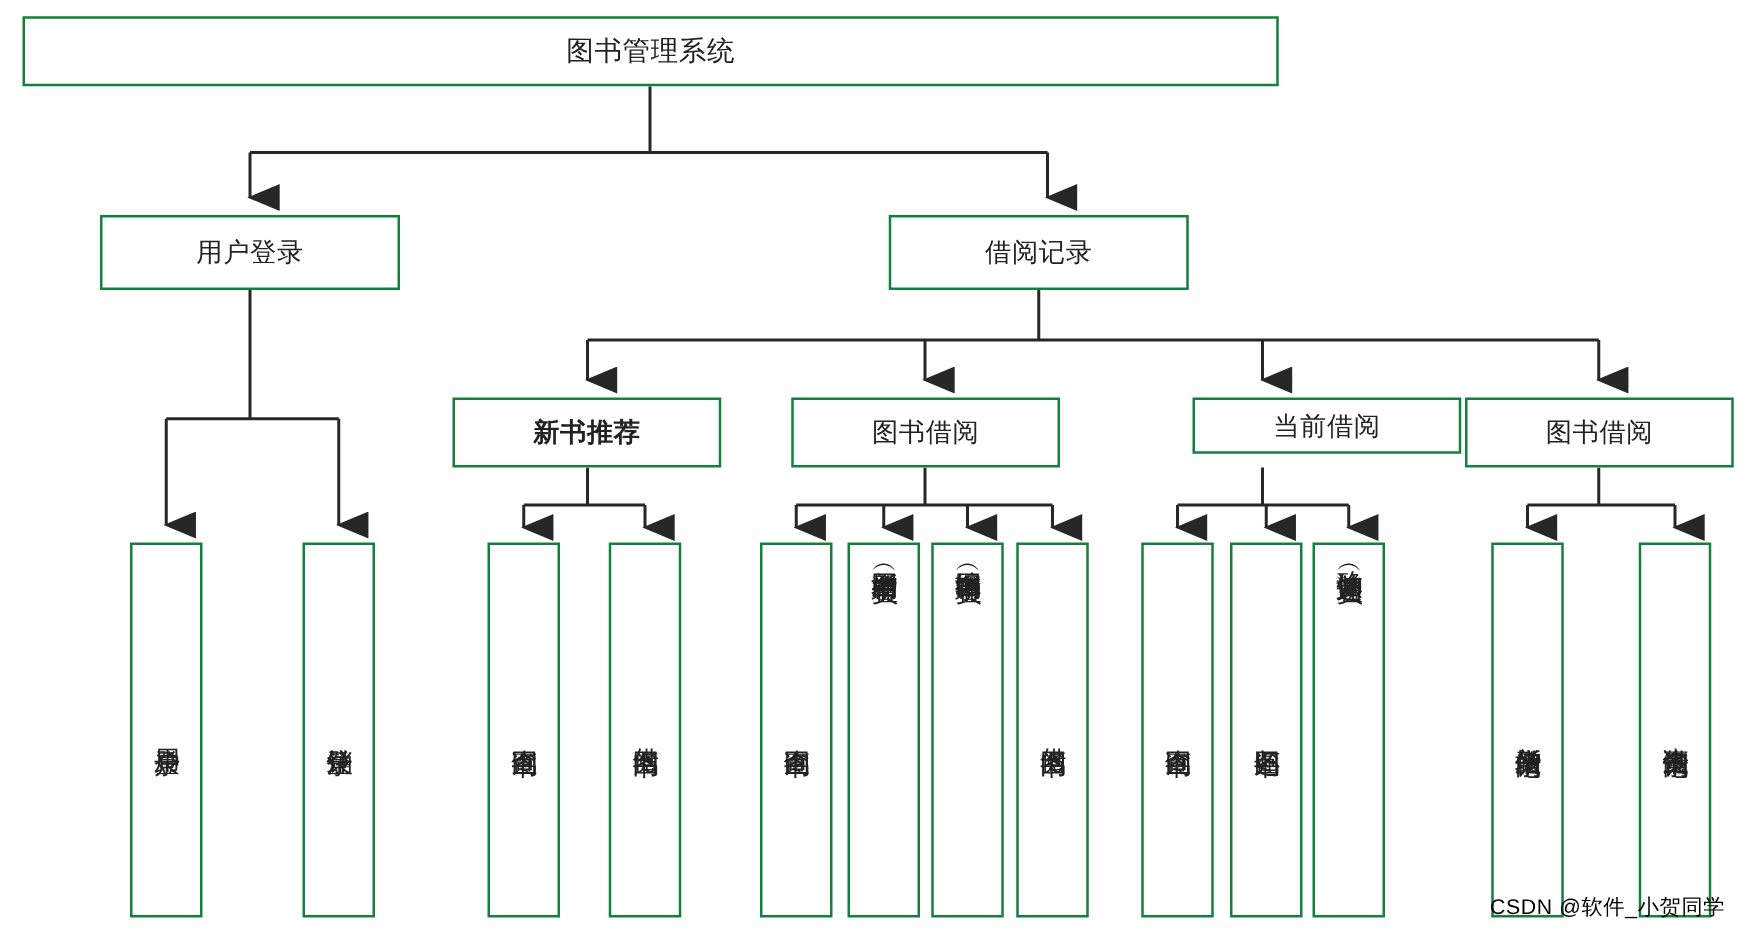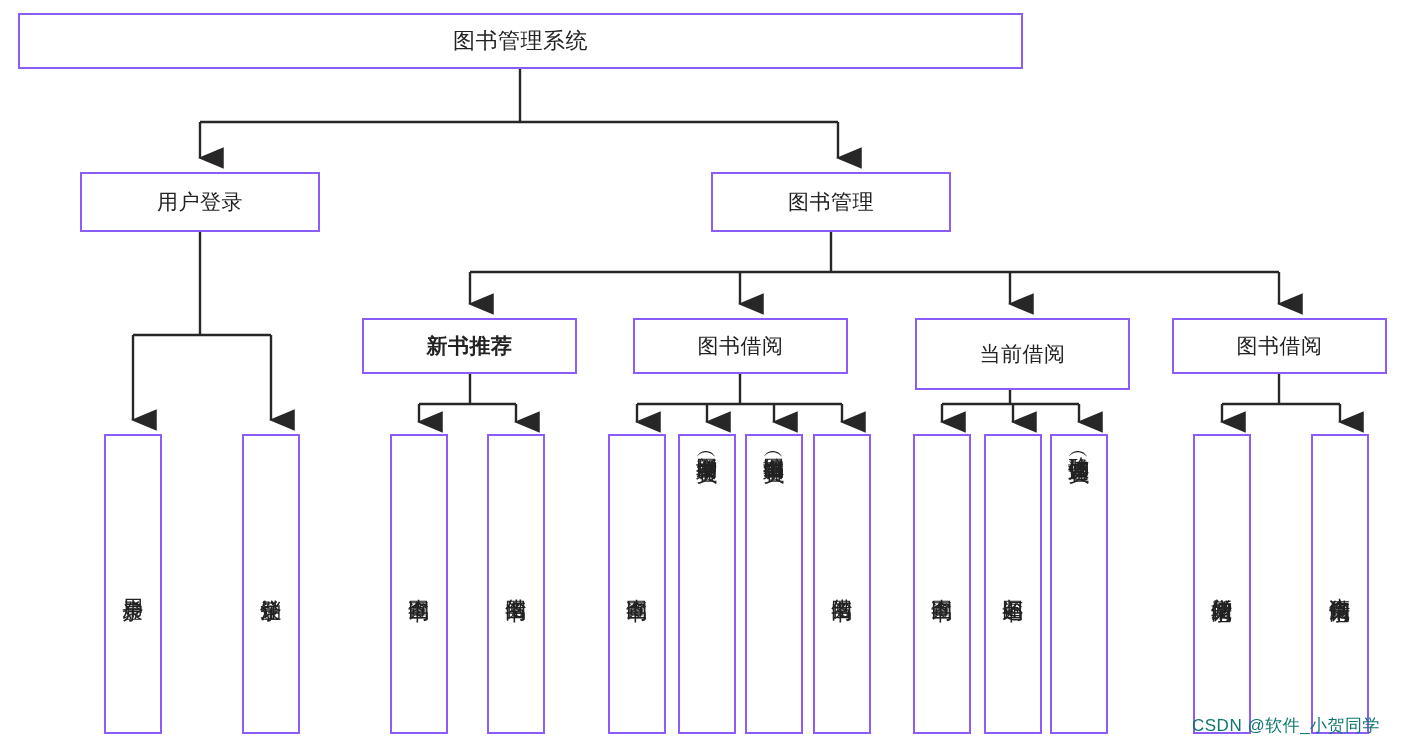--- a/index.html
+++ b/index.html
@@ -22,21 +22,21 @@
     position: absolute;
     left: 0;
     top: 0;
     width: 1405px;
     height: 747px;
     pointer-events: none;
   }
   .node {
     position: absolute;
     box-sizing: border-box;
-    border: 2px solid #8b5cf6;
+    border: 2px solid #15803d;
     background: #ffffff;
     display: flex;
     align-items: center;
     justify-content: center;
     font-size: 21px;
     letter-spacing: 0.5px;
     color: #222222;
   }
   .node.root {
     font-size: 22px;
@@ -55,21 +55,21 @@
     justify-content: flex-start;
   }
   .leaf-text {
     writing-mode: vertical-rl;
     text-orientation: upright;
     white-space: nowrap;
   }
   .watermark {
     position: absolute;
     font-size: 17px;
-    color: #0f766e;
+    color: #000000;
     letter-spacing: 0.5px;
     white-space: nowrap;
   }
 </style>
 </head>
 <body>
 
 <div id="canvas">
 
   <svg class="lines" viewBox="0 0 1405 747" xmlns="http://www.w3.org/2000/svg">
@@ -123,30 +123,30 @@
   </svg>
 
   <div class="node root" style="left:18px; top:13px; width:1005px; height:56px;">
     <span>图书管理系统</span>
   </div>
 
   <div class="node" style="left:80px; top:172px; width:240px; height:60px;">
     <span>用户登录</span>
   </div>
   <div class="node" style="left:711px; top:172px; width:240px; height:60px;">
-    <span>图书管理</span>
+    <span>借阅记录</span>
   </div>
 
   <div class="node" style="left:362px; top:318px; width:215px; height:56px;font-weight:bold;">
     <span>新书推荐</span>
   </div>
   <div class="node" style="left:633px; top:318px; width:215px; height:56px;">
     <span>图书借阅</span>
   </div>
-  <div class="node" style="left:915px; top:318px; width:215px; height:72px;font-family:Liberation Mono, monospace;">
+  <div class="node" style="left:954px; top:318px; width:215px; height:45px;font-family:Liberation Mono, monospace;">
     <span>当前借阅</span>
   </div>
   <div class="node" style="left:1172px; top:318px; width:215px; height:56px;">
     <span>图书借阅</span>
   </div>
 
   <div class="node leaf" style="left:104px; top:434px; width:58px; height:300px;">
     <span class="leaf-text">用户登录</span>
   </div>
   <div class="node leaf" style="left:242px; top:434px; width:58px; height:300px;">

